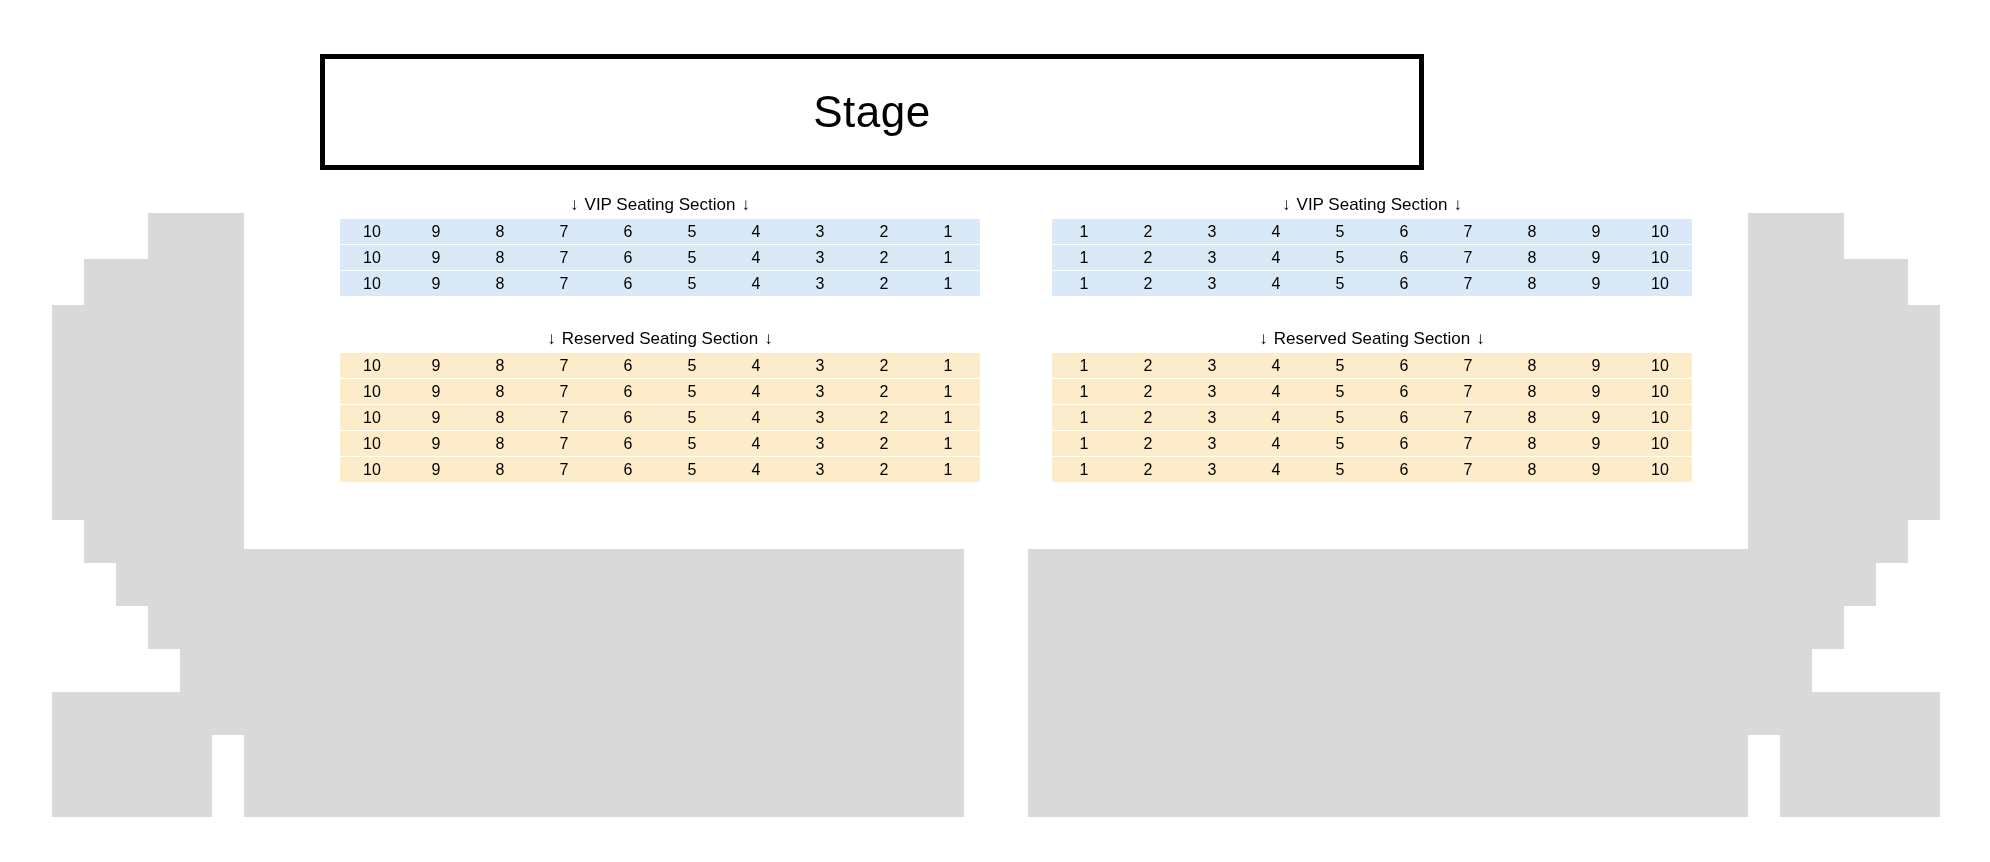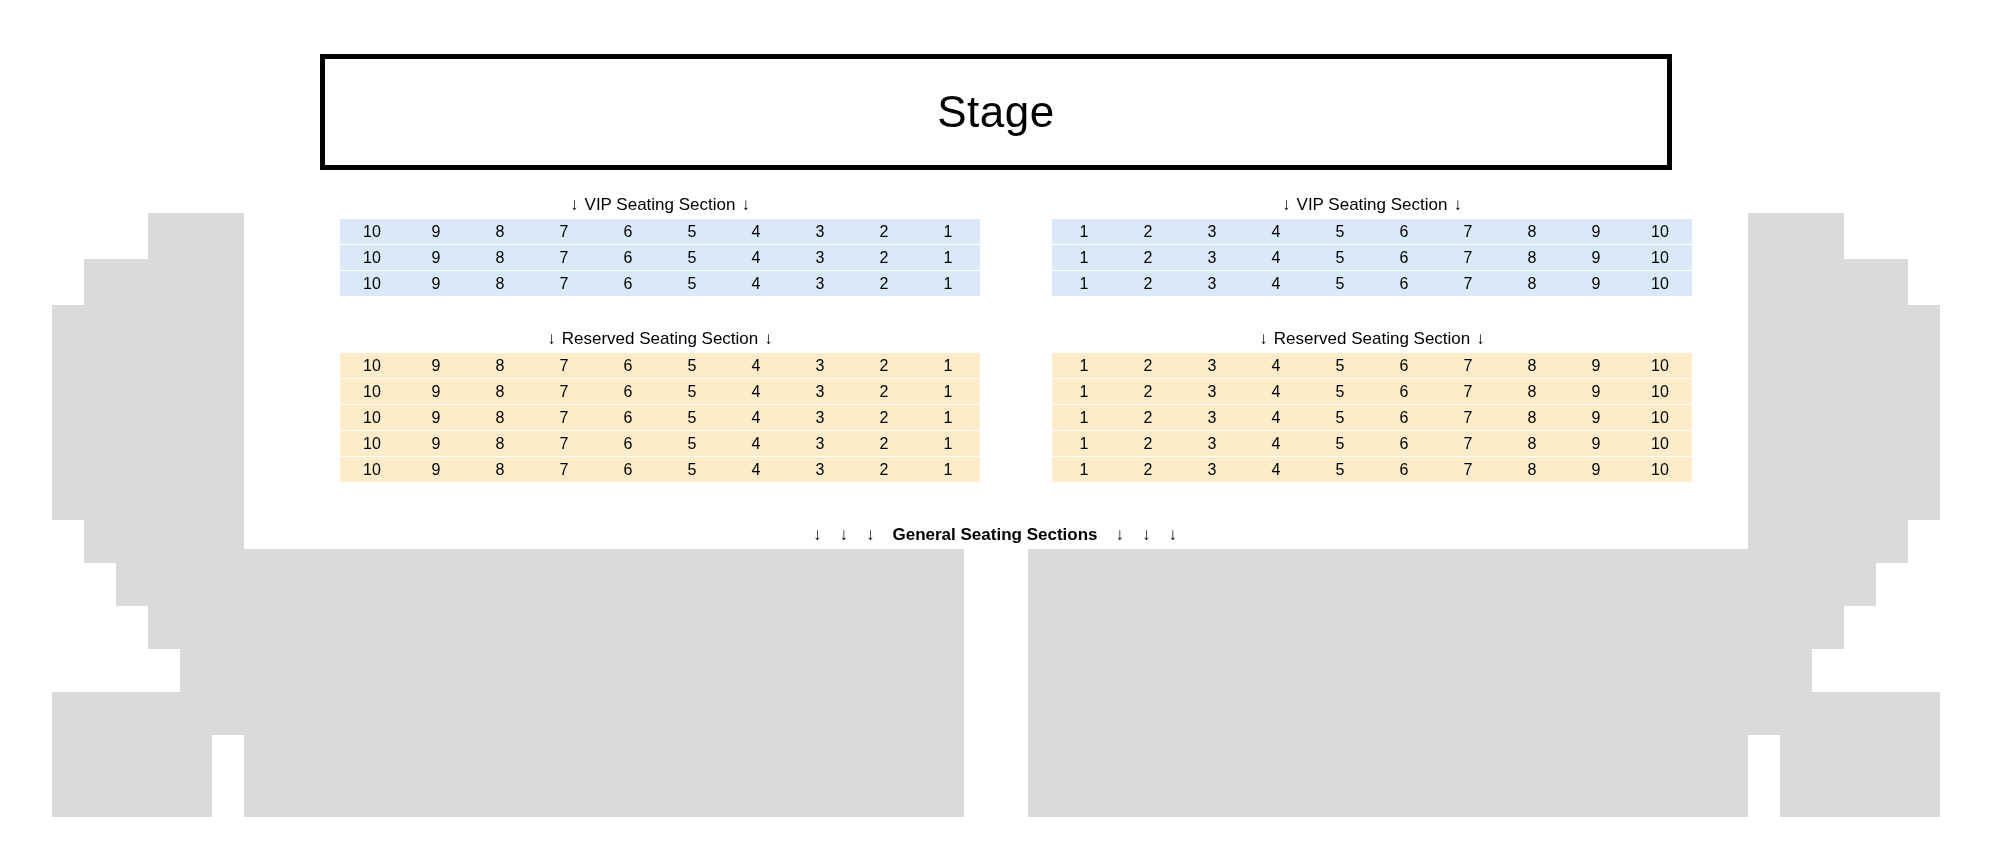--- a/index.html
+++ b/index.html
@@ -16,21 +16,21 @@
     height: 862px;
     background: #ffffff;
     overflow: hidden;
   }
 
   
   .stage-box {
     position: absolute;
     left: 320px;
     top: 54px;
-    width: 1352px;
+    width: 1104px;
     height: 116px;
     border: 5px solid #000000;
     background: #ffffff;
     box-sizing: border-box;
     display: flex;
     align-items: center;
     justify-content: center;
   }
   .stage-label {
     font-size: 44px;
@@ -351,17 +351,14 @@
         <div class="seat">5</div>
         <div class="seat">6</div>
         <div class="seat">7</div>
         <div class="seat">8</div>
         <div class="seat">9</div>
         <div class="seat">10</div>
       </div>
     </div>
   </div>
 
-  <div class="general-label">
-    <span class="arrow">↓</span><span class="arrow">↓</span><span class="arrow">↓</span><span class="gen-text">General Seating Sections</span><span class="arrow">↓</span><span class="arrow">↓</span><span class="arrow">↓</span>
-  </div>
 
 </div>
 
 </body></html>

